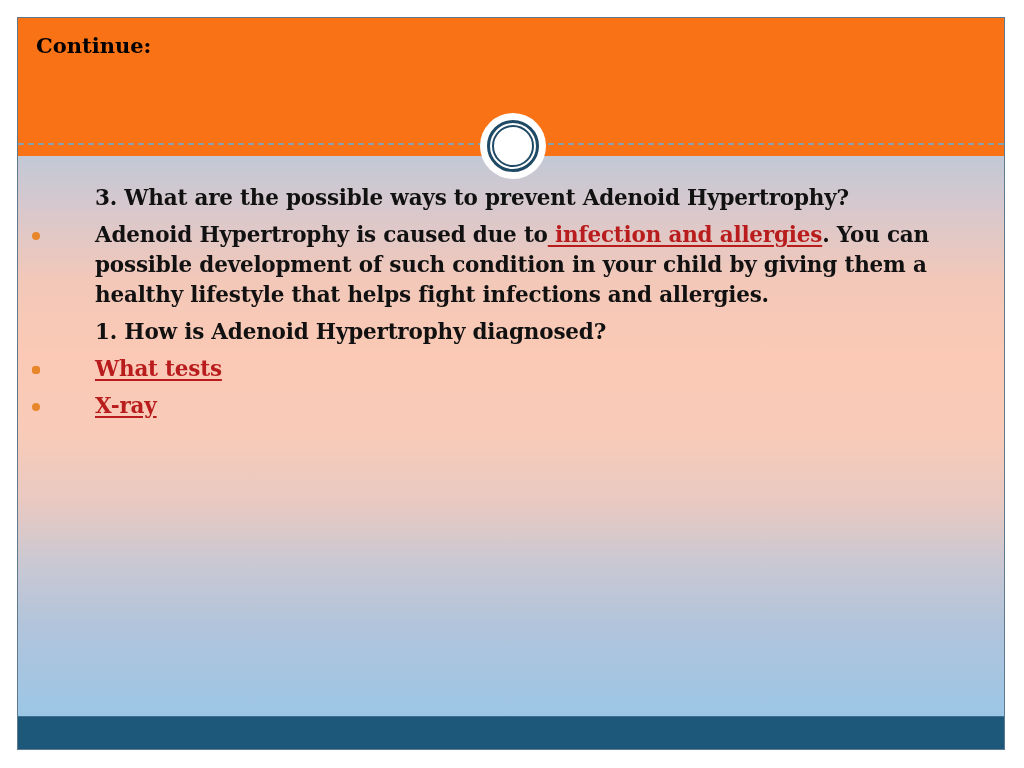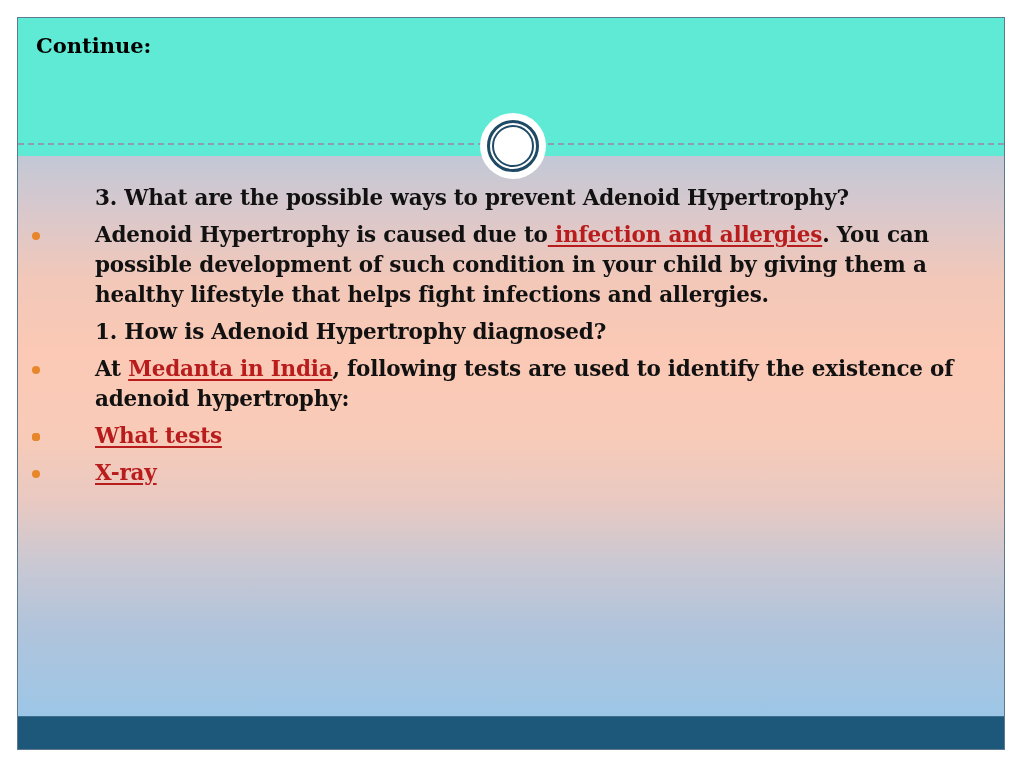--- a/index.html
+++ b/index.html
@@ -8,21 +8,21 @@
     position: relative; overflow: hidden;
     font-family: "DejaVu Serif", "Liberation Serif", serif;
   }
   .slide-frame {
     position: absolute; left: 17px; top: 17px; width: 988px; height: 733px;
     border: 1px solid #5d7a90; box-sizing: border-box; overflow: hidden;
     background: #ffffff;
   }
   .header {
     position: absolute; left: 0; top: 0; width: 100%; height: 138px;
-    background: #5eead4;
+    background: #f97316;
   }
   .continue-label {
     position: absolute; left: 18px; top: 15px;
     font-size: 21px; font-weight: bold; color: #000000;
     font-family: "DejaVu Serif", serif;
   }
   .slide-title {
     position: absolute; left: 0; width: 100%; top: 35px; text-align: center;
     font-family: "Liberation Serif", serif; font-weight: bold;
     font-size: 48px; color: #1f5070; letter-spacing: 1px;
@@ -94,24 +94,20 @@
     </div>
     <div class="para">
       <span class="bullet-dot"></span>
       <span>Adenoid Hypertrophy is caused due to</span><a class="link"> infection and allergies</a><span>. You can possible development of such condition in your child by giving them a healthy lifestyle that helps fight infections and allergies.</span>
     </div>
     <div class="para">
       <span>1. How is Adenoid Hypertrophy diagnosed?</span>
     </div>
     <div class="para">
       <span class="bullet-dot"></span>
-      <span>At </span><a class="link">Medanta in India</a><span>, following tests are used to identify the existence of adenoid hypertrophy:</span>
-    </div>
-    <div class="para">
-      <span class="bullet-dot"></span>
     </div>
     <div class="para">
       <span class="bullet-dot"></span>
     </div>
     <div class="para">
       <span class="bullet-dot"></span>
       <a class="link">What tests</a>
     </div>
     <div class="para">
       <span class="bullet-dot"></span>

